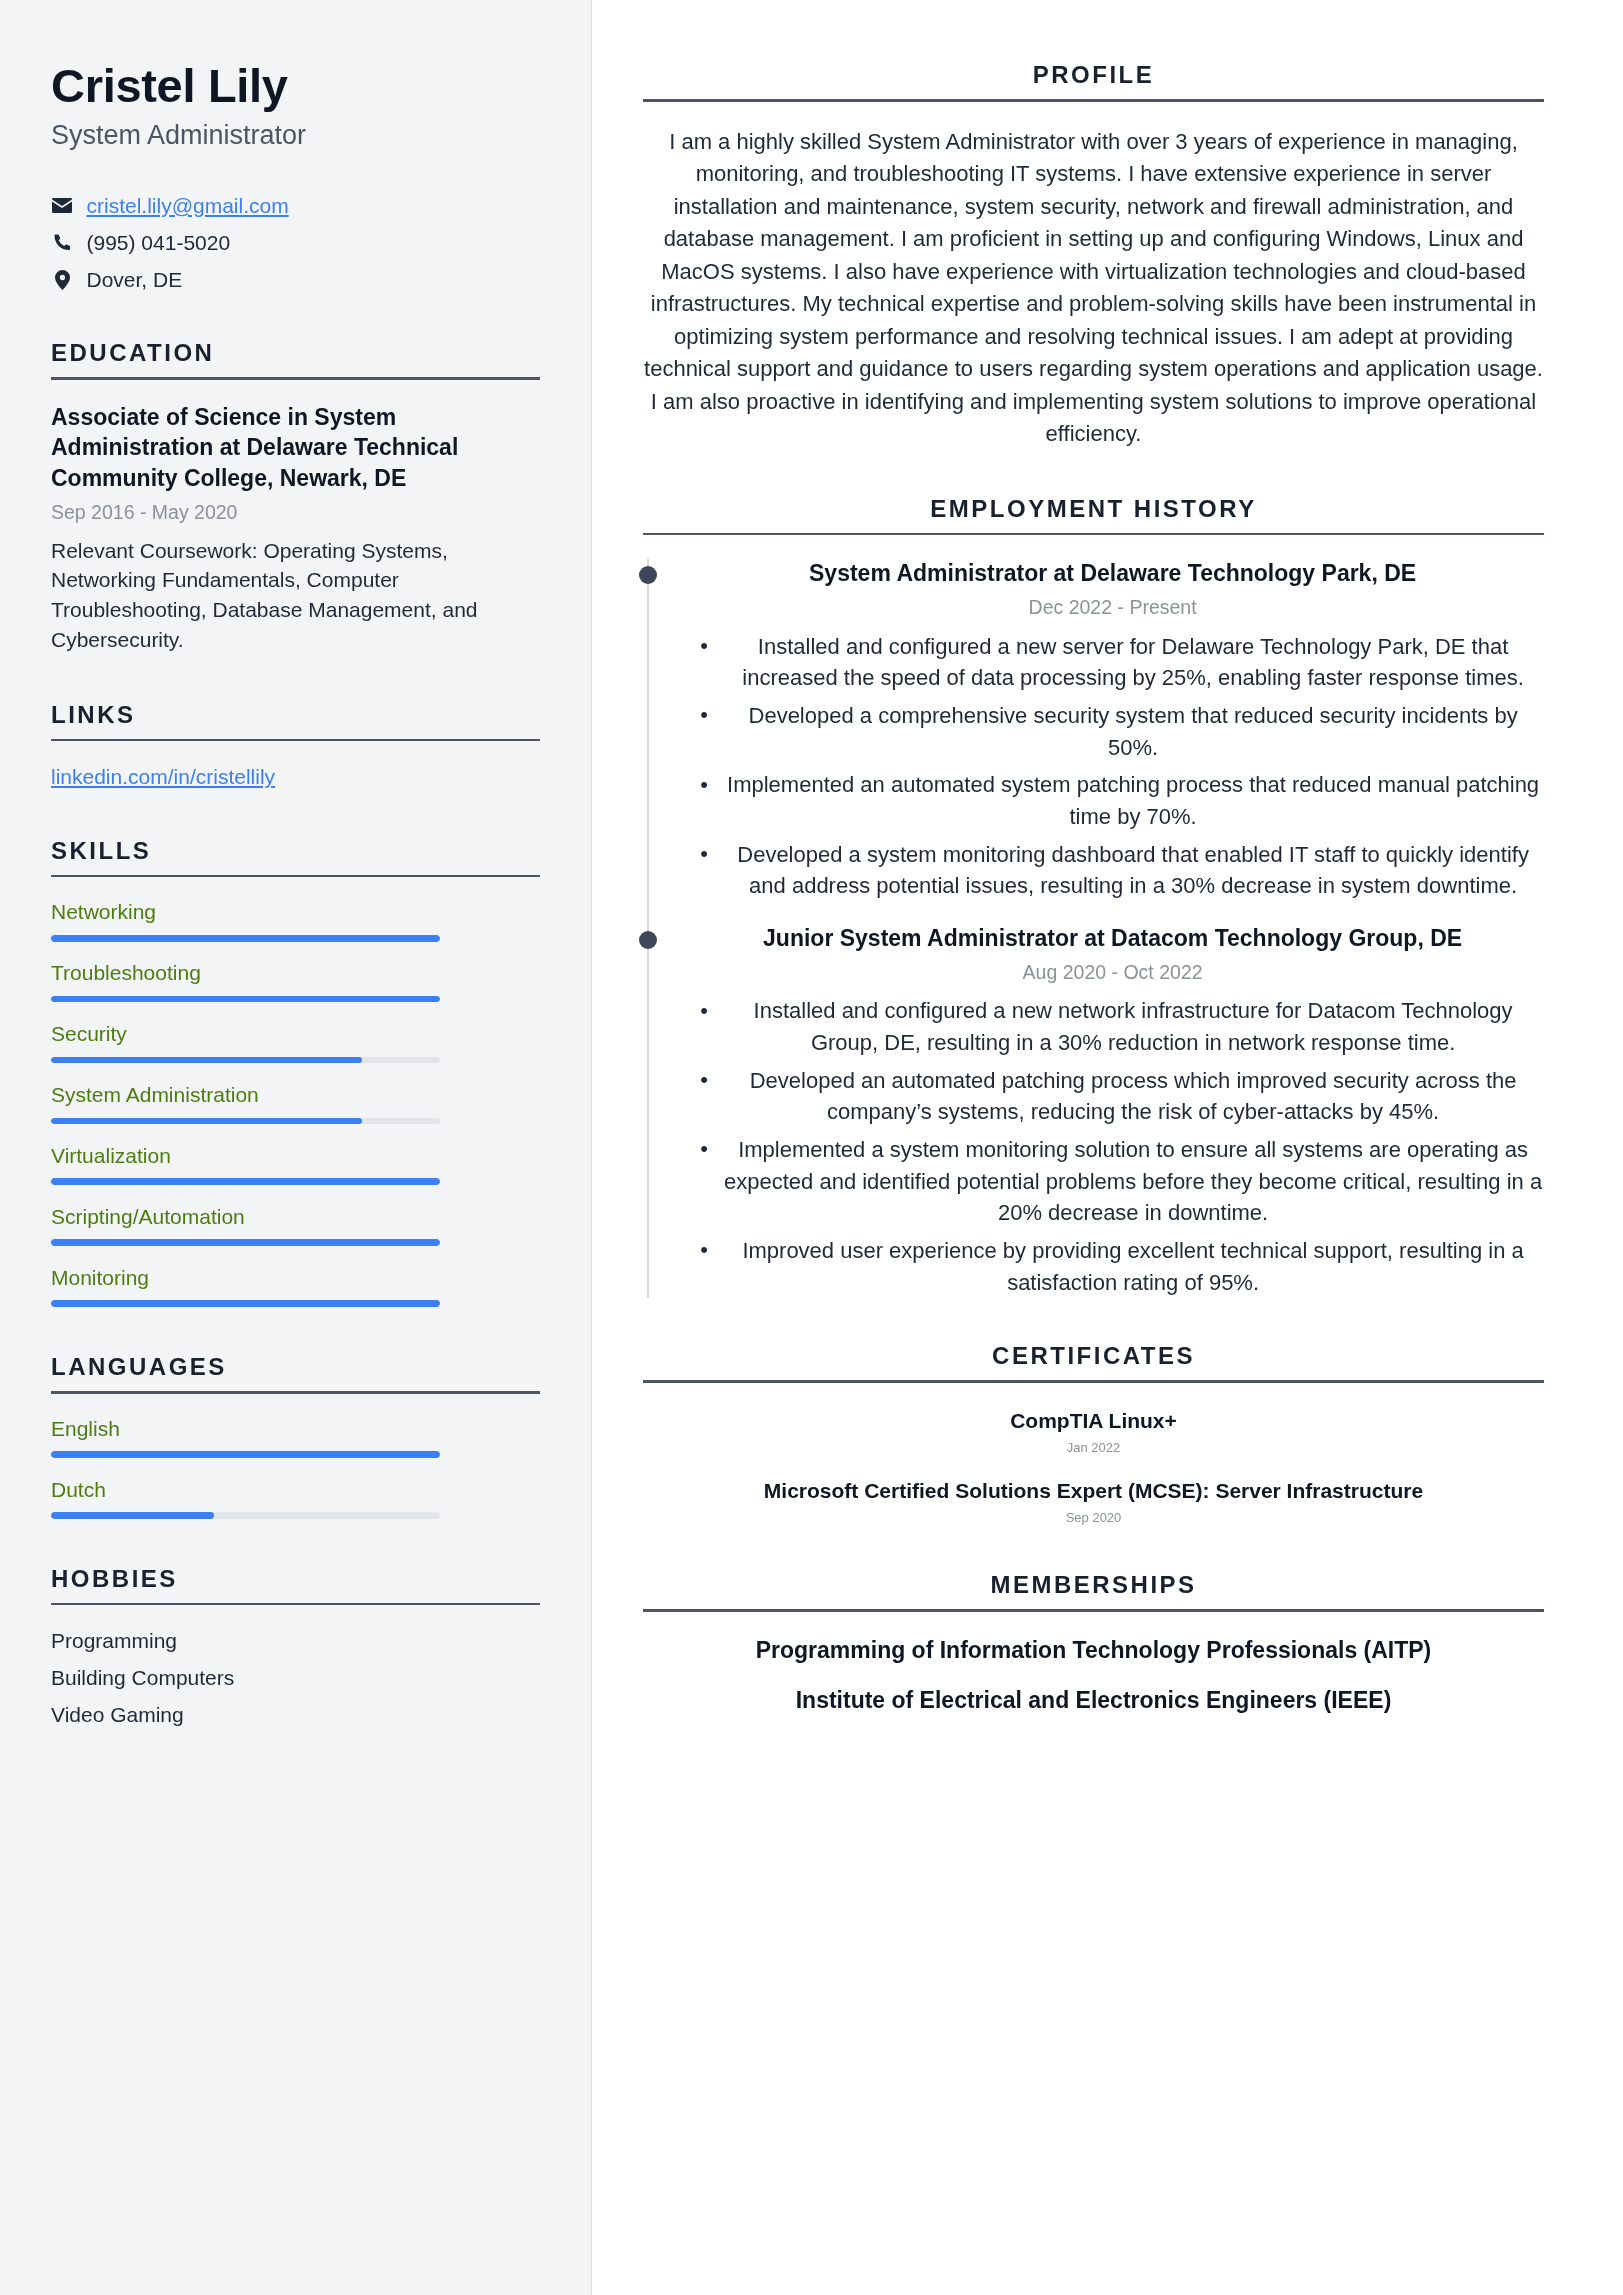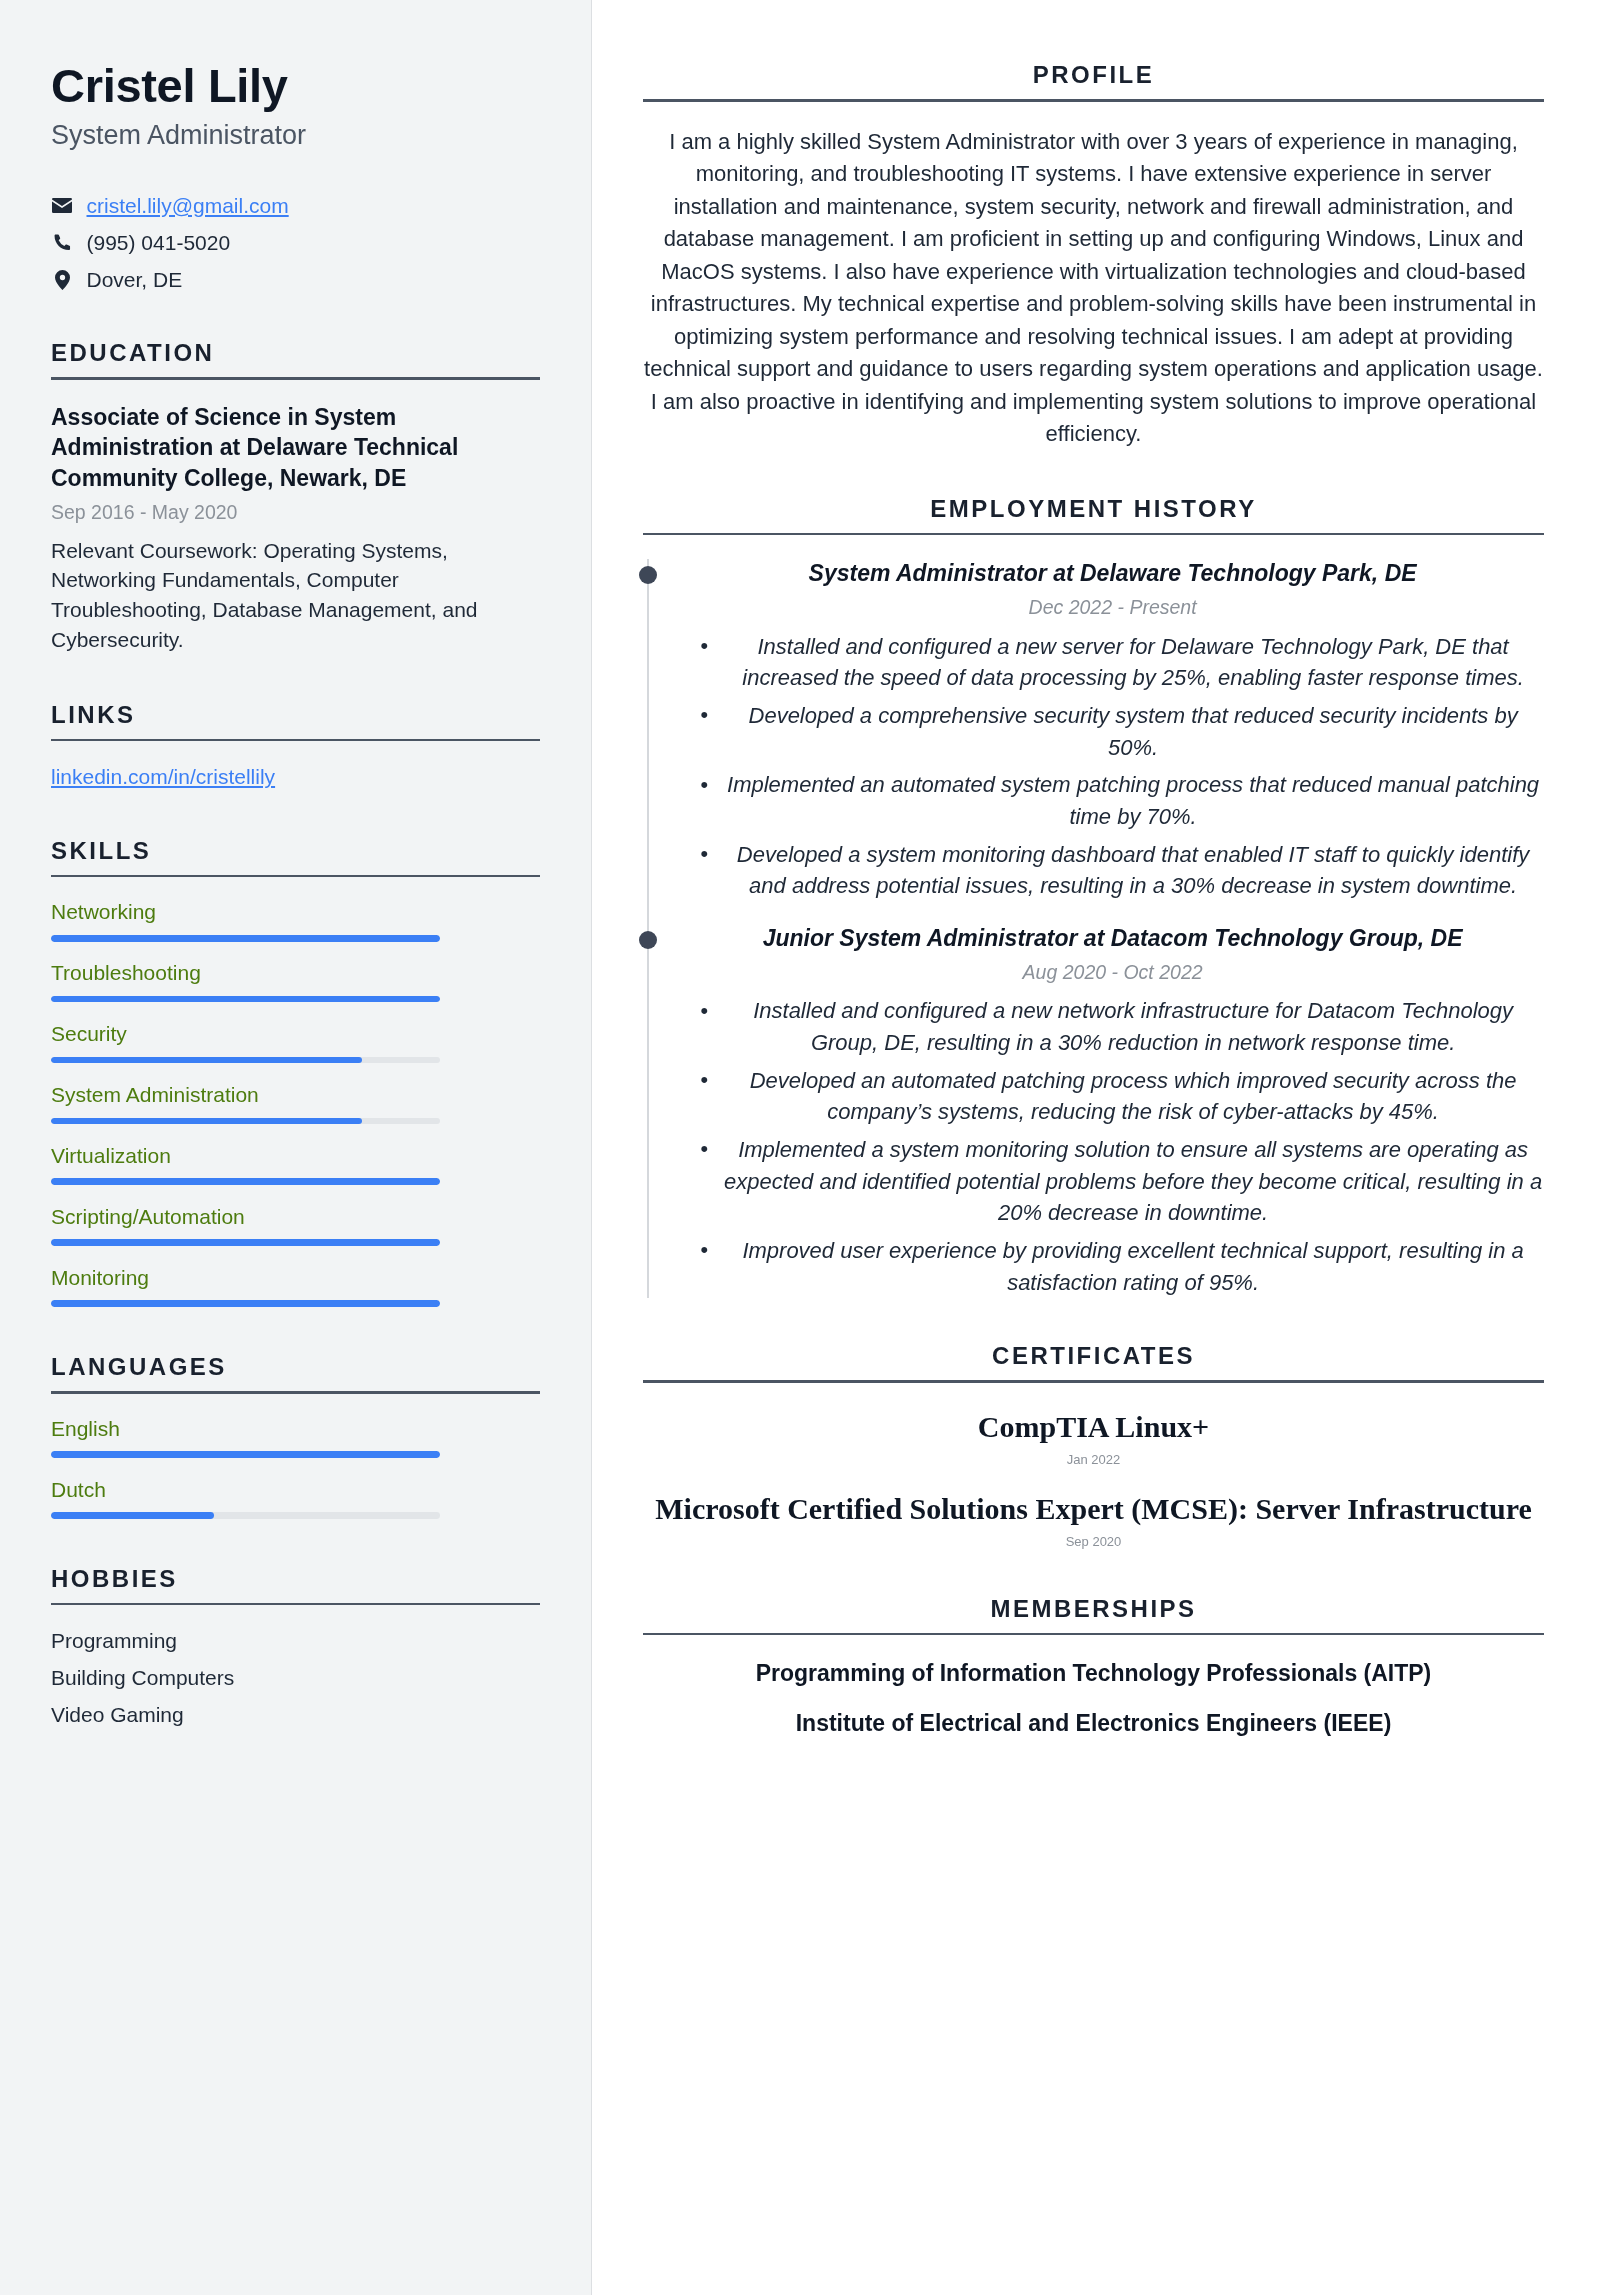--- a/index.html
+++ b/index.html
@@ -170,21 +170,20 @@
 
   .timeline {
     position: relative;
     padding-left: 32px;
     border-left: 2.5px solid #d5d8dc;
     margin-left: 4.2px;
   }
   .job {
     position: relative;
     margin-bottom: 22px;
-    font-style: italic;
   }
   .job:last-child { margin-bottom: 0; }
   .job-dot {
     position: absolute;
     left: -42px;
     top: 6.8px;
     width: 18px;
     height: 18px;
     border-radius: 50%;
     background: #3e4757;
@@ -218,25 +217,24 @@
     position: absolute;
     left: -22px;
     top: -0.8px;
     font-size: 22px;
     color: #1f2937;
   }
 
   .cert-item { margin-bottom: 20px; }
   .cert-item:last-child { margin-bottom: 0; }
   .cert-title {
-    font-size: 30px;
+    font-size: 21px;
     font-weight: 700;
     color: #0f1724;
     line-height: 1.3;
-    font-family: Liberation Serif, serif;
   }
   .cert-date {
     font-size: 13px;
     color: #8b9199;
     margin-top: 6px;
     line-height: 1.3;
   }
   .member-item {
     font-size: 23px;
     font-weight: 700;

